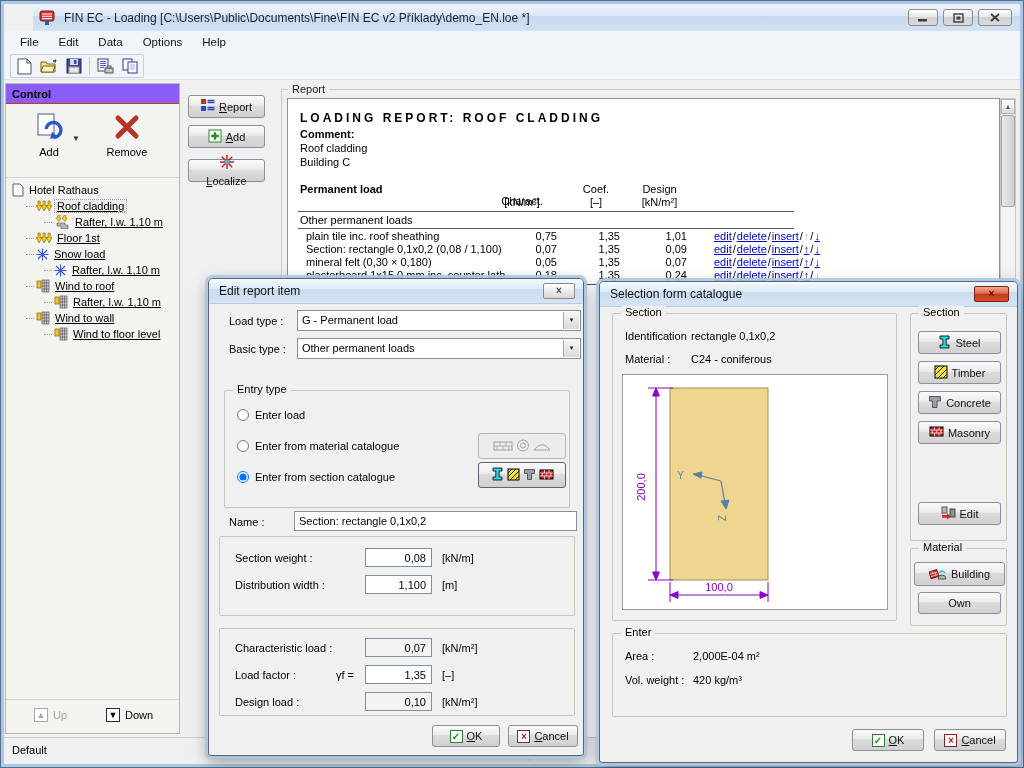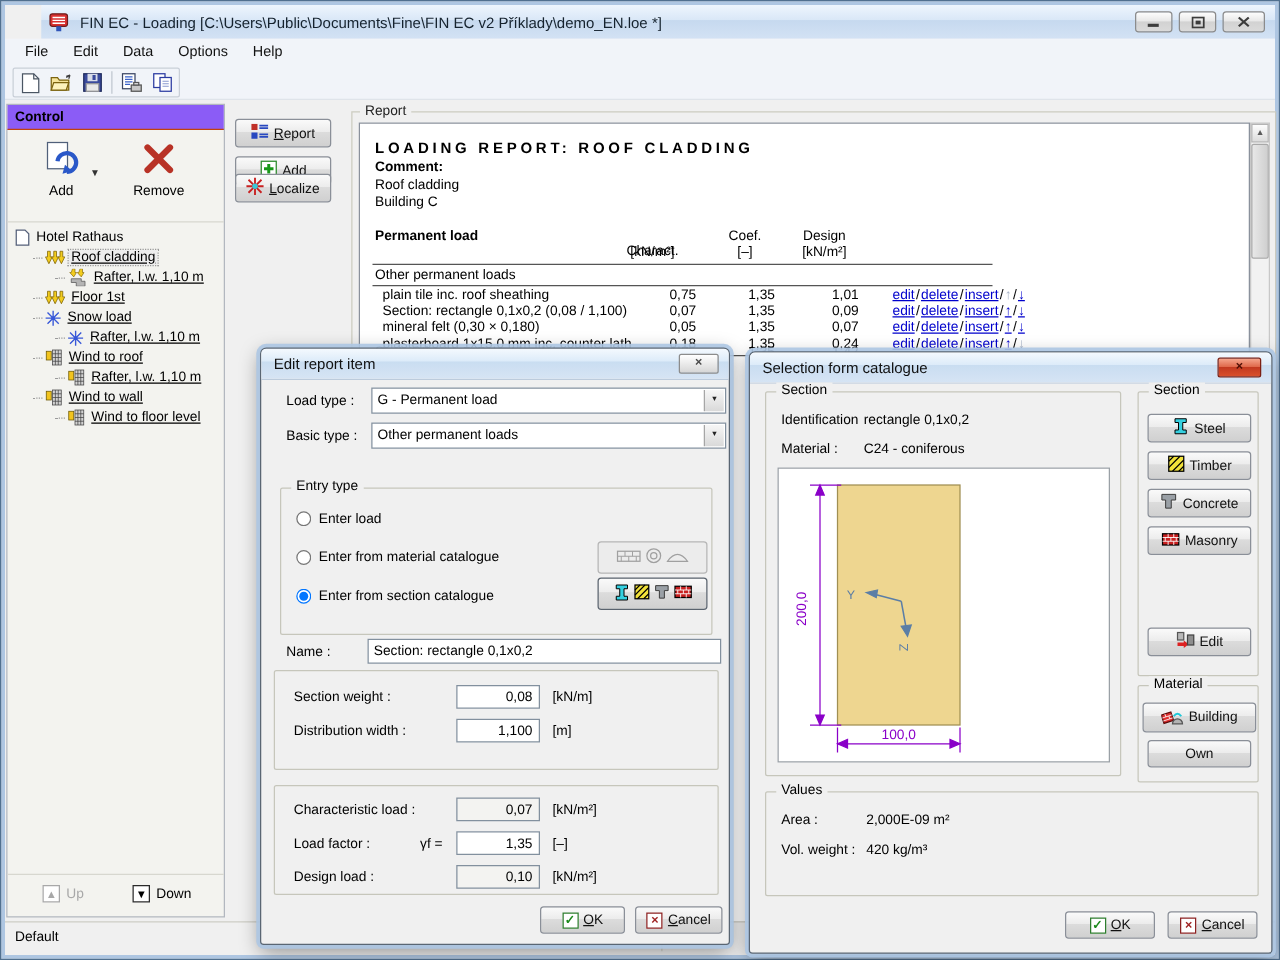--- a/index.html
+++ b/index.html
@@ -346,21 +346,21 @@
         </svg></span>
     <span><u>R</u>eport</span>
   </div>
   <div class="side-btn btn" style="top:124px;">
     <span><svg width="14" height="14">
           <rect x="1" y="1" width="12" height="12" fill="#fff" stroke="#2a8a2a"></rect>
           <path d="M7 3.2v7.6M3.2 7h7.6" stroke="#189818" stroke-width="2.4"></path>
         </svg></span>
     <span><u>A</u>dd</span>
   </div>
-  <div class="side-btn btn" style="top:138px;">
+  <div class="side-btn btn" style="top:158px;flex-direction:column;">
     <span><svg width="14" height="14">
           <g stroke="#c82020" stroke-width="1.5">
             <path d="M7 0v14M0 7h14M1.8 1.8l10.4 10.4M12.2 1.8L1.8 12.2"></path>
           </g>
           <circle cx="7" cy="7" r="2.2" fill="#38c8d8"></circle>
         </svg></span>
     <span><u>L</u>ocalize</span>
   </div>
 
   <div class="rp-fieldset">
@@ -636,23 +636,23 @@
               <path d="M10 7 q3 -4 6 0" fill="none" stroke="#20c8d8" stroke-width="1.6"></path>
             </svg></span>
         <span>Building</span>
       </div>
       <div class="btn" style="position:absolute; left:7px; top:43px; width:83px; height:22px;">
         <span>Own</span>
       </div>
     </div>
 
     <div class="groupbox" style="left:12px; top:351px; width:395px; height:84px;">
-      <span class="gb-caption">Values</span>
+      <span class="gb-caption">Enter</span>
       <span class="dlabel" style="left:12px; top:16px;">Area :</span>
-      <span class="dlabel" style="left:80px; top:16px;">2,000E-09 m²</span>
+      <span class="dlabel" style="left:80px; top:16px;">2,000E-04 m²</span>
       <span class="dlabel" style="left:12px; top:40px;">Vol. weight :</span>
       <span class="dlabel" style="left:80px; top:40px;">420 kg/m³</span>
     </div>
 
     <div class="btn" style="position:absolute; left:252px; top:447px; width:72px; height:22px;">
       <span class="ok-ico">✓</span>
       <span><u>O</u>K</span>
     </div>
     <div class="btn" style="position:absolute; left:334px; top:447px; width:72px; height:22px;">
       <span class="cx-ico">×</span>

